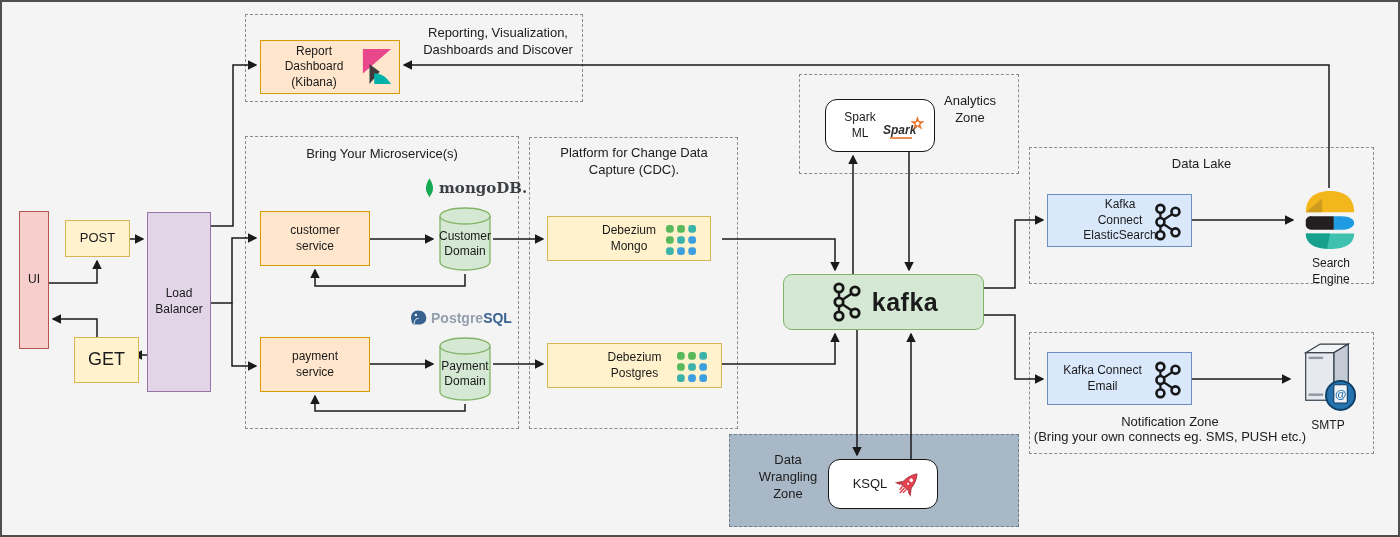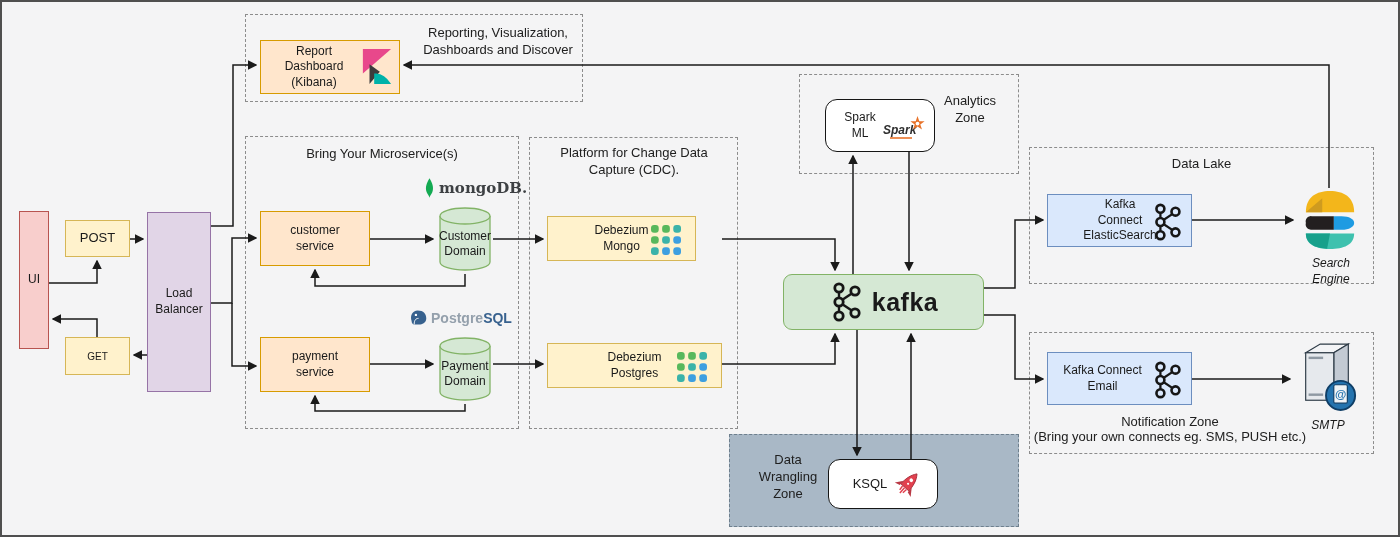--- a/index.html
+++ b/index.html
@@ -25,21 +25,21 @@
   .cyl-label{position:absolute;left:0;right:0;top:24px;text-align:center;font-size:12px;line-height:1.25;}
   .logo-row{position:absolute;display:flex;align-items:center;gap:3px;}
   .mongo-text{font-family:"DejaVu Serif",serif;font-size:15px;font-weight:600;color:#3d4043;}
   .pg-text{font-size:14px;font-weight:bold;color:#94a0ac;}
   .pg-text b{color:#37618e;}
   .kafka-word{font-size:25px;font-weight:bold;letter-spacing:.5px;margin-left:9px;}
   .icon-abs{position:absolute;}
   .spark-logo{position:absolute;right:7px;top:16px;width:44px;height:26px;}
   .spark-word{position:absolute;left:0;top:7px;font-size:12px;font-style:italic;font-weight:bold;color:#2e2e2e;}
   .spark-tag{position:absolute;left:7px;top:21px;width:22px;height:2px;background:#e8732a;opacity:.8;}
-  .lbl{position:absolute;font-size:12px;text-align:center;line-height:1.3;font-style:italic;}
+  .lbl{position:absolute;font-size:12px;text-align:center;line-height:1.3;}
 </style>
 </head>
 <body>
 
 <div class="stage">
 
   <div class="zone" style="left:243px;top:12px;width:338px;height:88px;">
     <div class="zone-title" style="left:168px;top:10px;width:168px;">Reporting, Visualization, Dashboards and Discover</div>
   </div>
 
@@ -99,21 +99,21 @@
     <path class="edge" d="M1190,377 H1288"></path>
     <path class="edge" d="M1327,186 V63 H402"></path>
   </svg>
 
   <div class="node pink" style="left:17px;top:209px;width:30px;height:138px;">
     <span>UI</span>
   </div>
   <div class="node yellow" style="left:63px;top:218px;width:65px;height:37px;font-size:13px;">
     <span>POST</span>
   </div>
-  <div class="node yellow" style="left:63px;top:335px;width:65px;height:38px;font-size:10px;">
+  <div class="node yellow" style="left:72px;top:335px;width:65px;height:46px;font-size:18px;">
     <span>GET</span>
   </div>
   <div class="node purple" style="left:145px;top:210px;width:64px;height:180px;">
     <span>Load Balancer</span>
   </div>
 
   <div class="node orange" style="left:258px;top:209px;width:110px;height:55px;padding:0 18px;">
     <span>customer service</span>
   </div>
 
@@ -154,21 +154,21 @@
   </div>
 
   <div class="cylinder" style="left:435px;top:333px;width:56px;height:68px;">
     <svg viewBox="0 0 56 68" preserveAspectRatio="none">
       <path d="M3,11 v46 a25,8 0 0 0 50,0 v-46" fill="#d5e8d4" stroke="#82b366" stroke-width="1.3"></path>
       <ellipse cx="28" cy="11" rx="25" ry="8" fill="#d5e8d4" stroke="#82b366" stroke-width="1.3"></ellipse>
     </svg>
     <span class="cyl-label">Payment Domain</span>
   </div>
 
-  <div class="node yellow" style="left:545px;top:214px;width:149px;height:45px;">
+  <div class="node yellow" style="left:545px;top:214px;width:164px;height:45px;">
     <span style="width:90px;">Debezium Mongo</span>
     <svg class="icon-abs" style="right:14px;top:8px;" width="30" height="30" viewBox="0 0 35 35">
       <rect x="0" y="0" width="9" height="9" rx="3.5" fill="#58b85c"></rect>
         <rect x="13" y="0" width="9" height="9" rx="3.5" fill="#58b85c"></rect>
         <rect x="26" y="0" width="9" height="9" rx="3.5" fill="#3bb3a9"></rect>
       <rect x="0" y="13" width="9" height="9" rx="3.5" fill="#58b85c"></rect>
         <rect x="13" y="13" width="9" height="9" rx="3.5" fill="#3bb3a9"></rect>
         <rect x="26" y="13" width="9" height="9" rx="3.5" fill="#3d9fe0"></rect>
       <rect x="0" y="26" width="9" height="9" rx="3.5" fill="#3bb3a9"></rect>
         <rect x="13" y="26" width="9" height="9" rx="3.5" fill="#3d9fe0"></rect>

